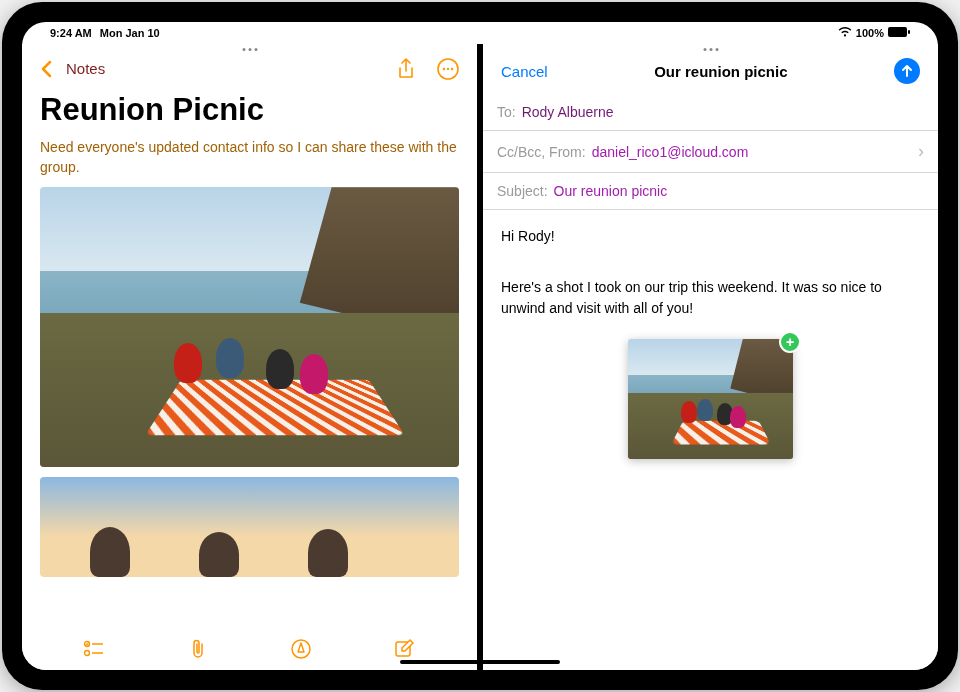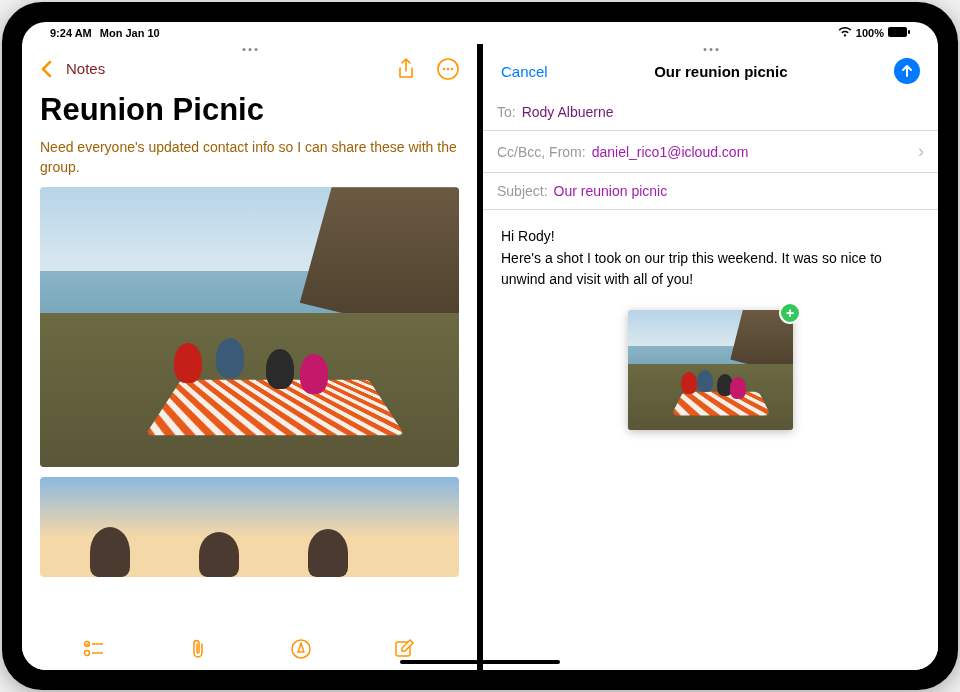--- a/index.html
+++ b/index.html
@@ -344,21 +344,21 @@
           <span class="mail-label">Cc/Bcc, From:</span>
           <span class="mail-value">daniel_rico1@icloud.com</span>
           <span class="add-contact">›</span>
         </div>
         <div class="mail-row">
           <span class="mail-label">Subject:</span>
           <span class="mail-value">Our reunion picnic</span>
         </div>
 
         <div class="mail-body-area">
-          <div style="margin-bottom:1px;">Hi Rody!</div>
+          <div style="margin-bottom:30px;">Hi Rody!</div>
           <div>Here's a shot I took on our trip this weekend. It was so nice to unwind and visit with all of you!</div>
 
           <div class="drag-photo">
             <div class="photo-scene">
               <div class="cliff"></div>
               <div class="grass"></div>
               <div class="blanket"></div>
               <div class="person p1"></div>
               <div class="person p2"></div>
               <div class="person p3"></div>

